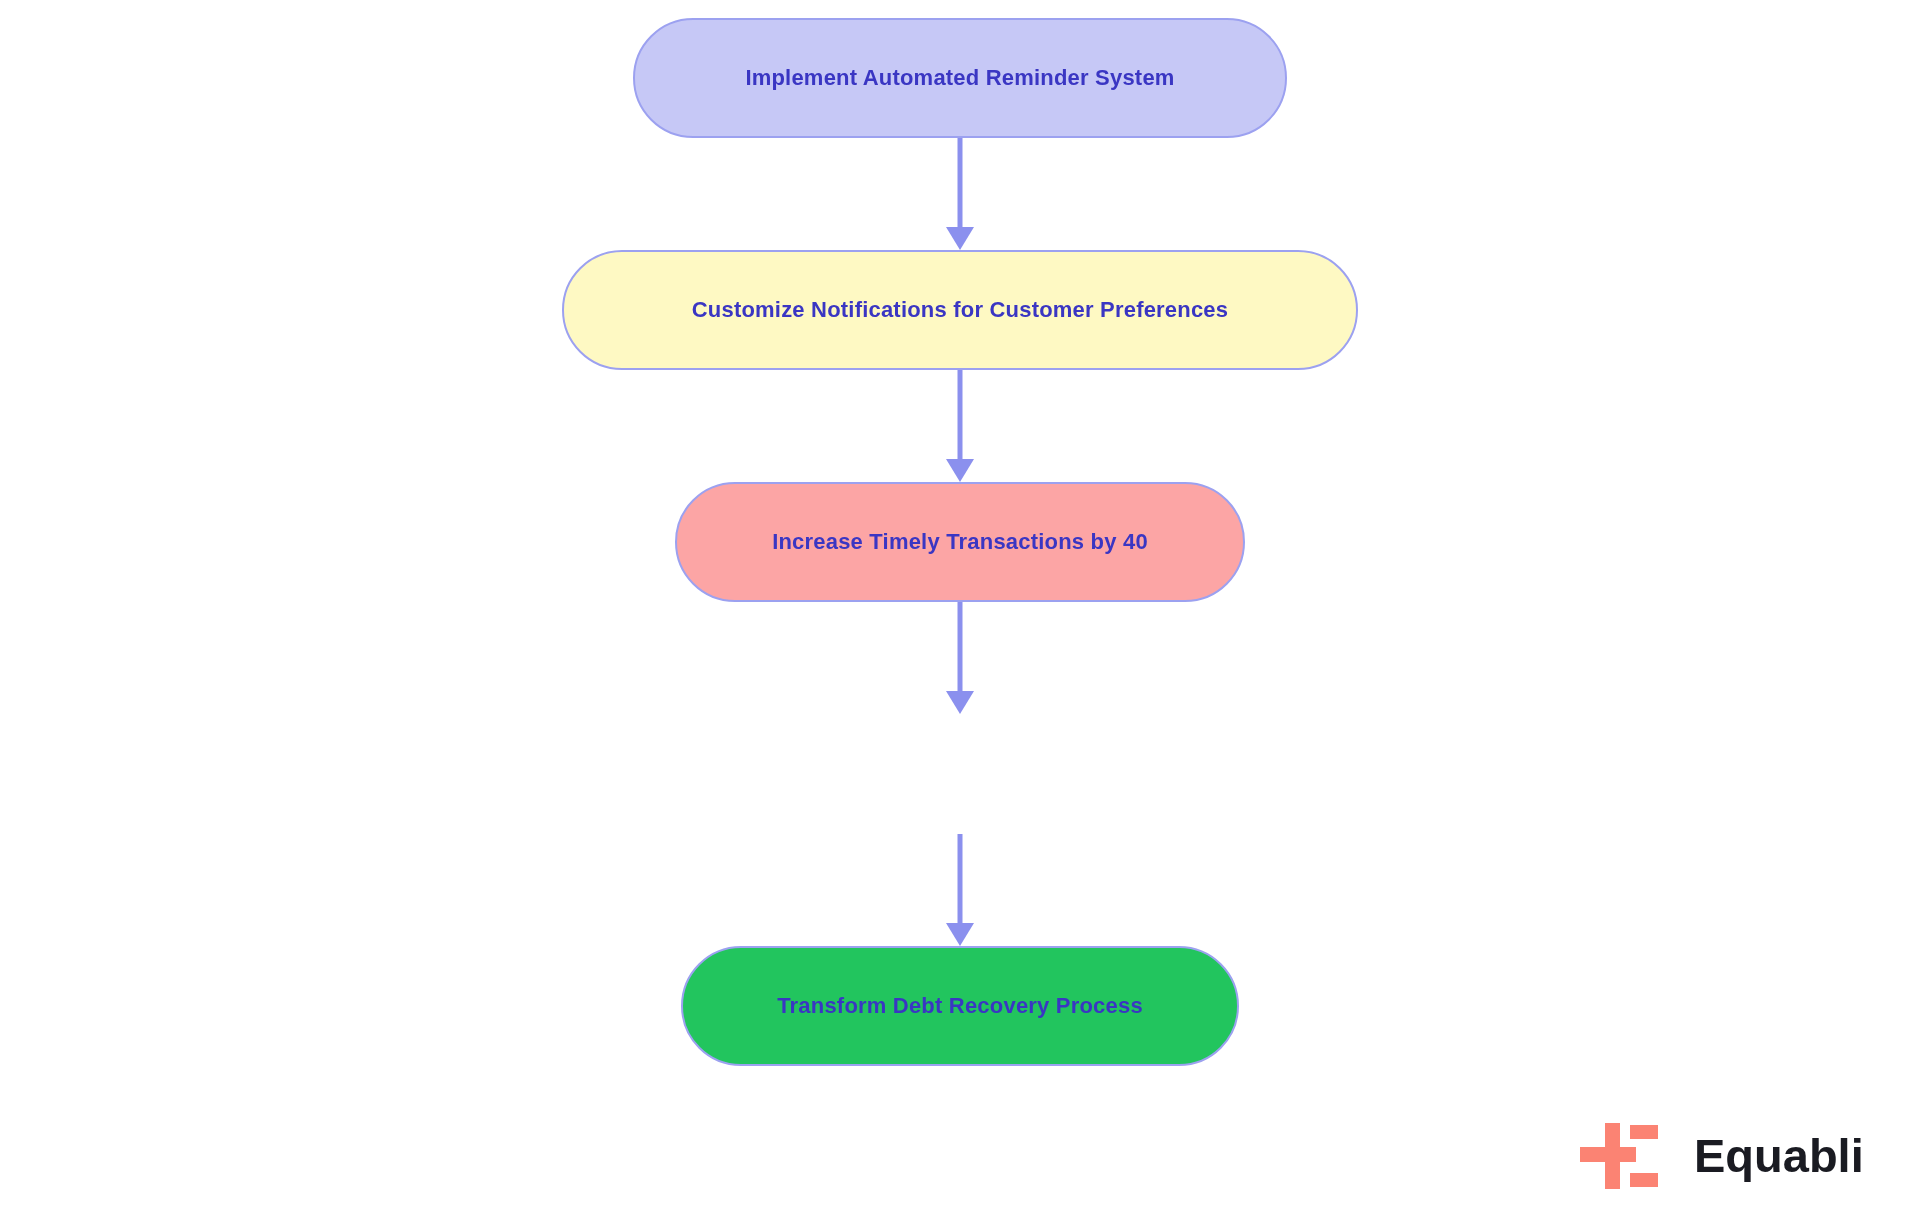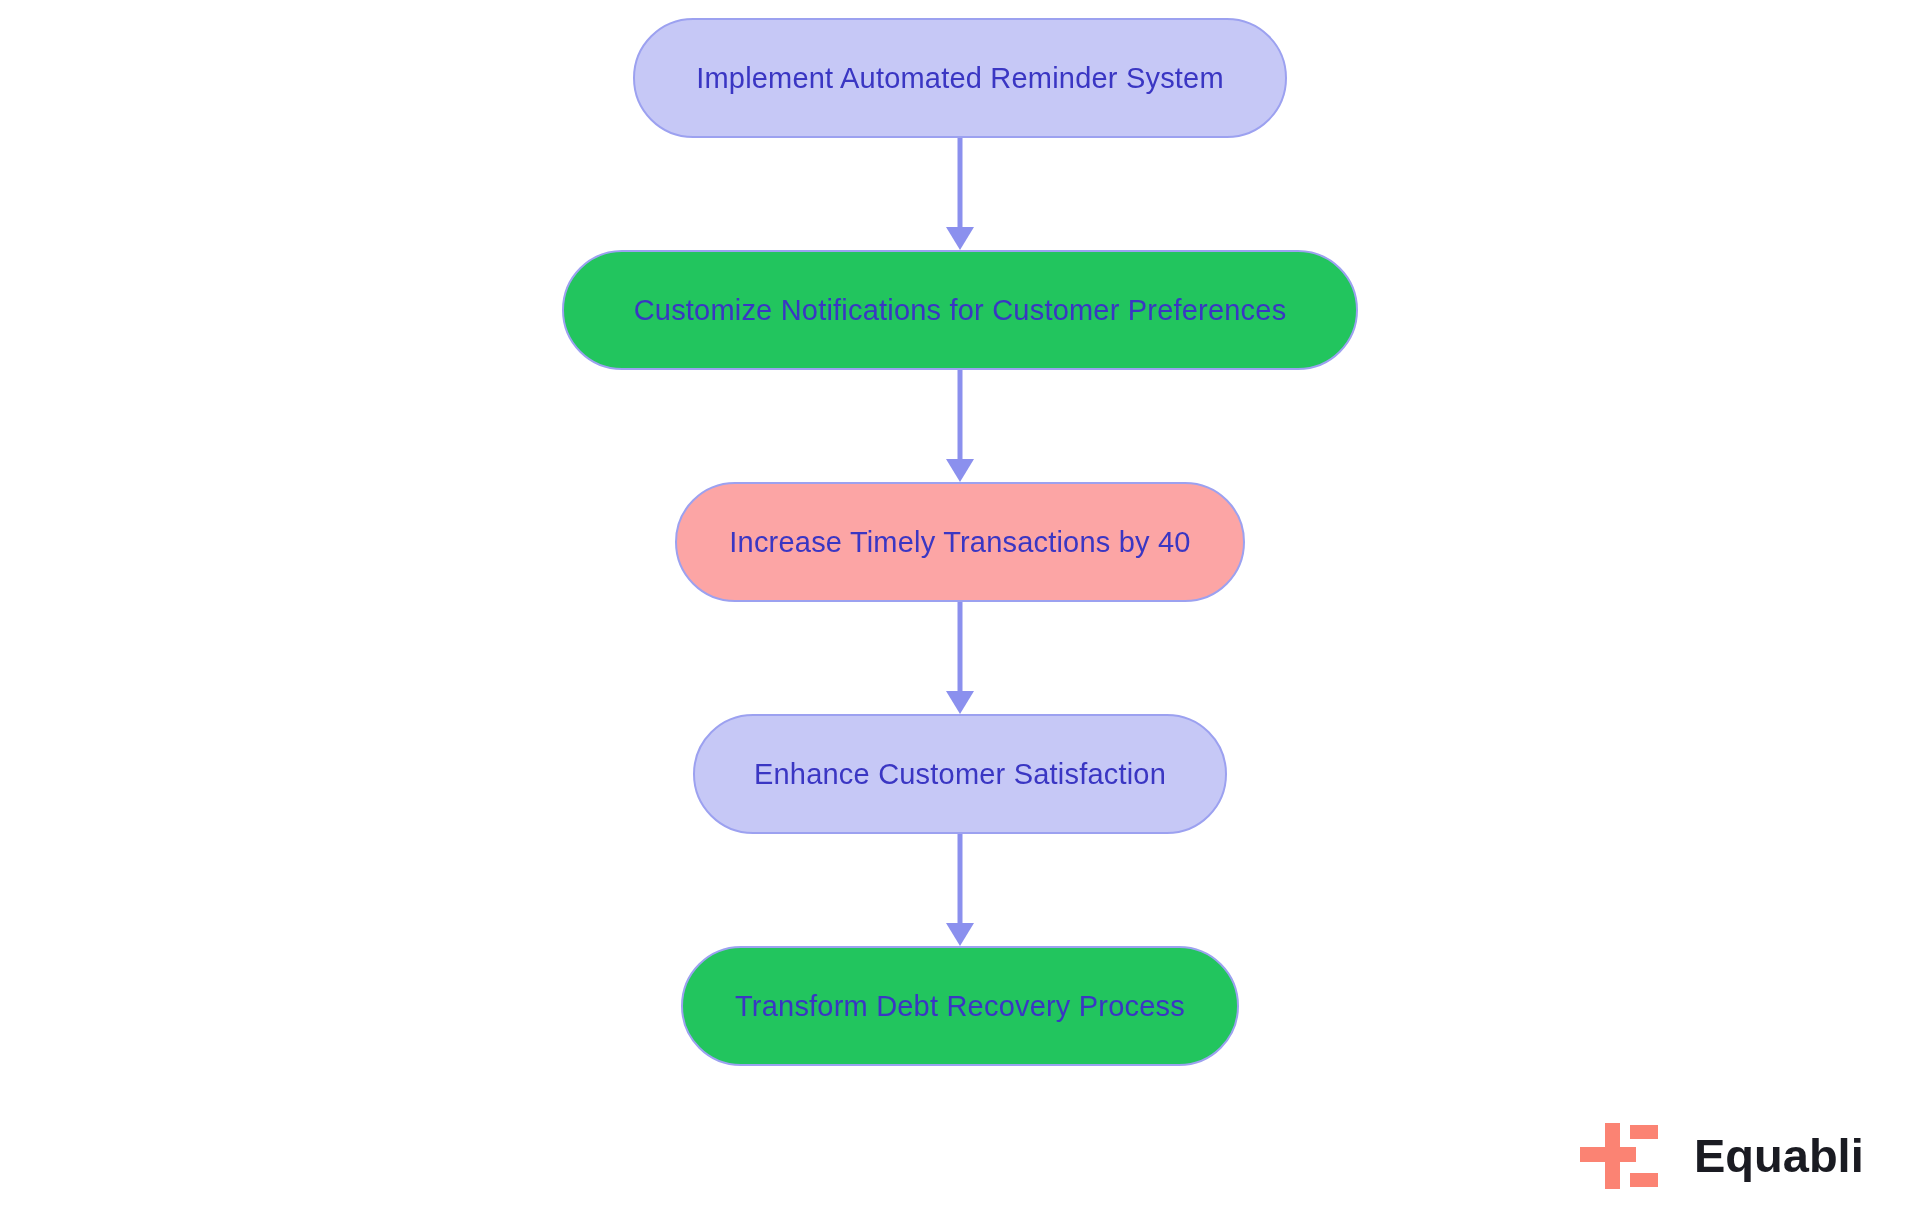--- a/index.html
+++ b/index.html
@@ -22,22 +22,22 @@
     position: absolute;
     height: 120px;
     box-sizing: border-box;
     border: 2px solid #9ca1f0;
     border-radius: 60px;
     background: #c6c8f6;
     color: #3a36c3;
     display: flex;
     align-items: center;
     justify-content: center;
-    font-size: 29px;
-    font-weight: 400;
+    font-size: 22px;
+    font-weight: 700;
     text-align: center;
     white-space: nowrap;
     letter-spacing: 0.2px;
   }
   .node-1 { left: 633px; top: 18px;  width: 654px; }
   .node-2 { left: 562px; top: 250px; width: 796px; }
   .node-3 { left: 675px; top: 482px; width: 570px; }
   .node-4 { left: 693px; top: 714px; width: 534px; }
   .node-5 { left: 681px; top: 946px; width: 558px; }
 
@@ -100,41 +100,38 @@
 
   <div class="node node-1" style="background: rgb(198, 200, 246); border-color: rgb(156, 161, 240); color: rgb(58, 54, 195);">
     <span>Implement Automated Reminder System</span>
   </div>
 
   <div class="arrow arrow-1">
     <div class="stem" style="background: rgb(139, 144, 238);"></div>
     <div class="head" style="border-top-color: rgb(139, 144, 238);"></div>
   </div>
 
-  <div class="node node-2" style="background: #22c55e; border-color: rgb(156, 161, 240); color: rgb(58, 54, 195);">
+  <div class="node node-2" style="background: #fef9c3; border-color: rgb(156, 161, 240); color: rgb(58, 54, 195);">
     <span>Customize Notifications for Customer Preferences</span>
   </div>
 
   <div class="arrow arrow-2">
     <div class="stem" style="background: rgb(139, 144, 238);"></div>
     <div class="head" style="border-top-color: rgb(139, 144, 238);"></div>
   </div>
 
   <div class="node node-3" style="background: #fca5a5; border-color: rgb(156, 161, 240); color: rgb(58, 54, 195);">
     <span>Increase Timely Transactions by 40</span>
   </div>
 
   <div class="arrow arrow-3">
     <div class="stem" style="background: rgb(139, 144, 238);"></div>
     <div class="head" style="border-top-color: rgb(139, 144, 238);"></div>
   </div>
 
-  <div class="node node-4" style="background: rgb(198, 200, 246); border-color: rgb(156, 161, 240); color: rgb(58, 54, 195);">
-    <span>Enhance Customer Satisfaction</span>
-  </div>
 
   <div class="arrow arrow-4">
     <div class="stem" style="background: rgb(139, 144, 238);"></div>
     <div class="head" style="border-top-color: rgb(139, 144, 238);"></div>
   </div>
 
   <div class="node node-5" style="background: #22c55e; border-color: rgb(156, 161, 240); color: rgb(58, 54, 195);">
     <span>Transform Debt Recovery Process</span>
   </div>
 

